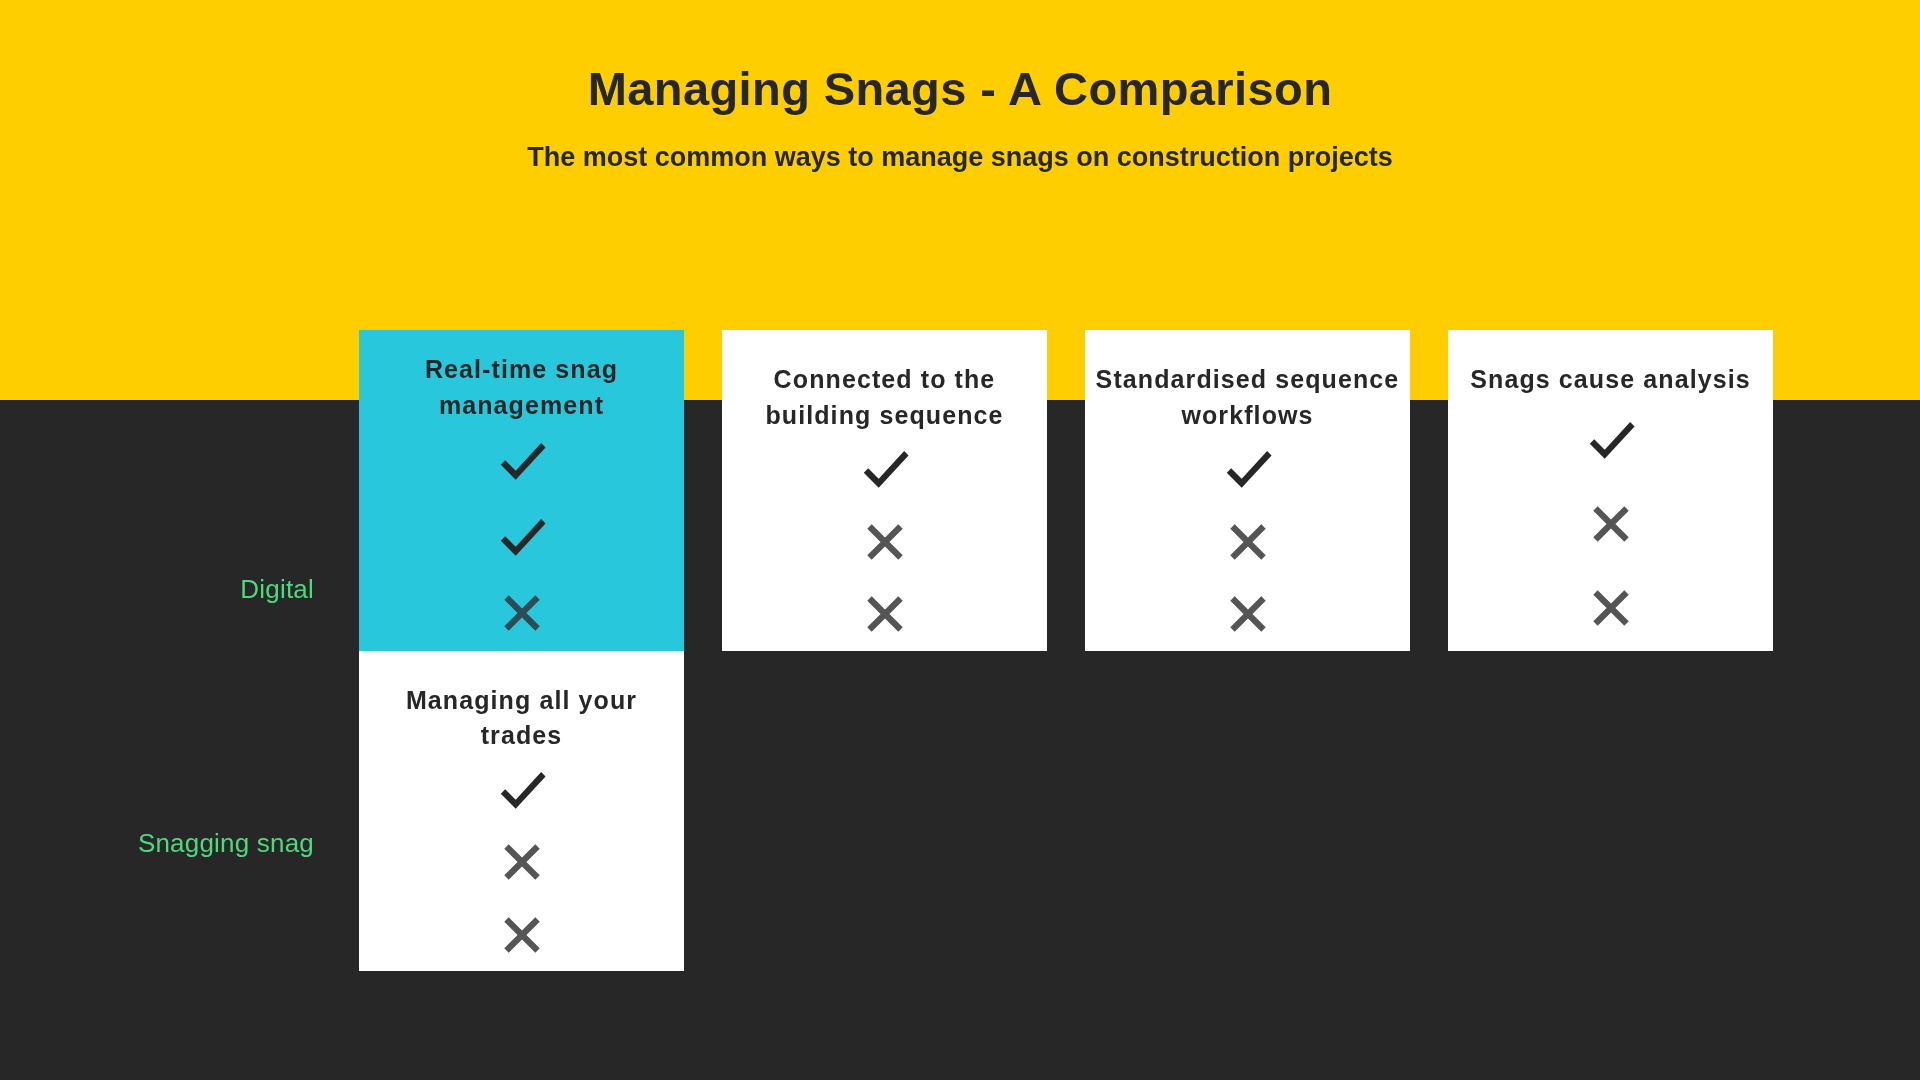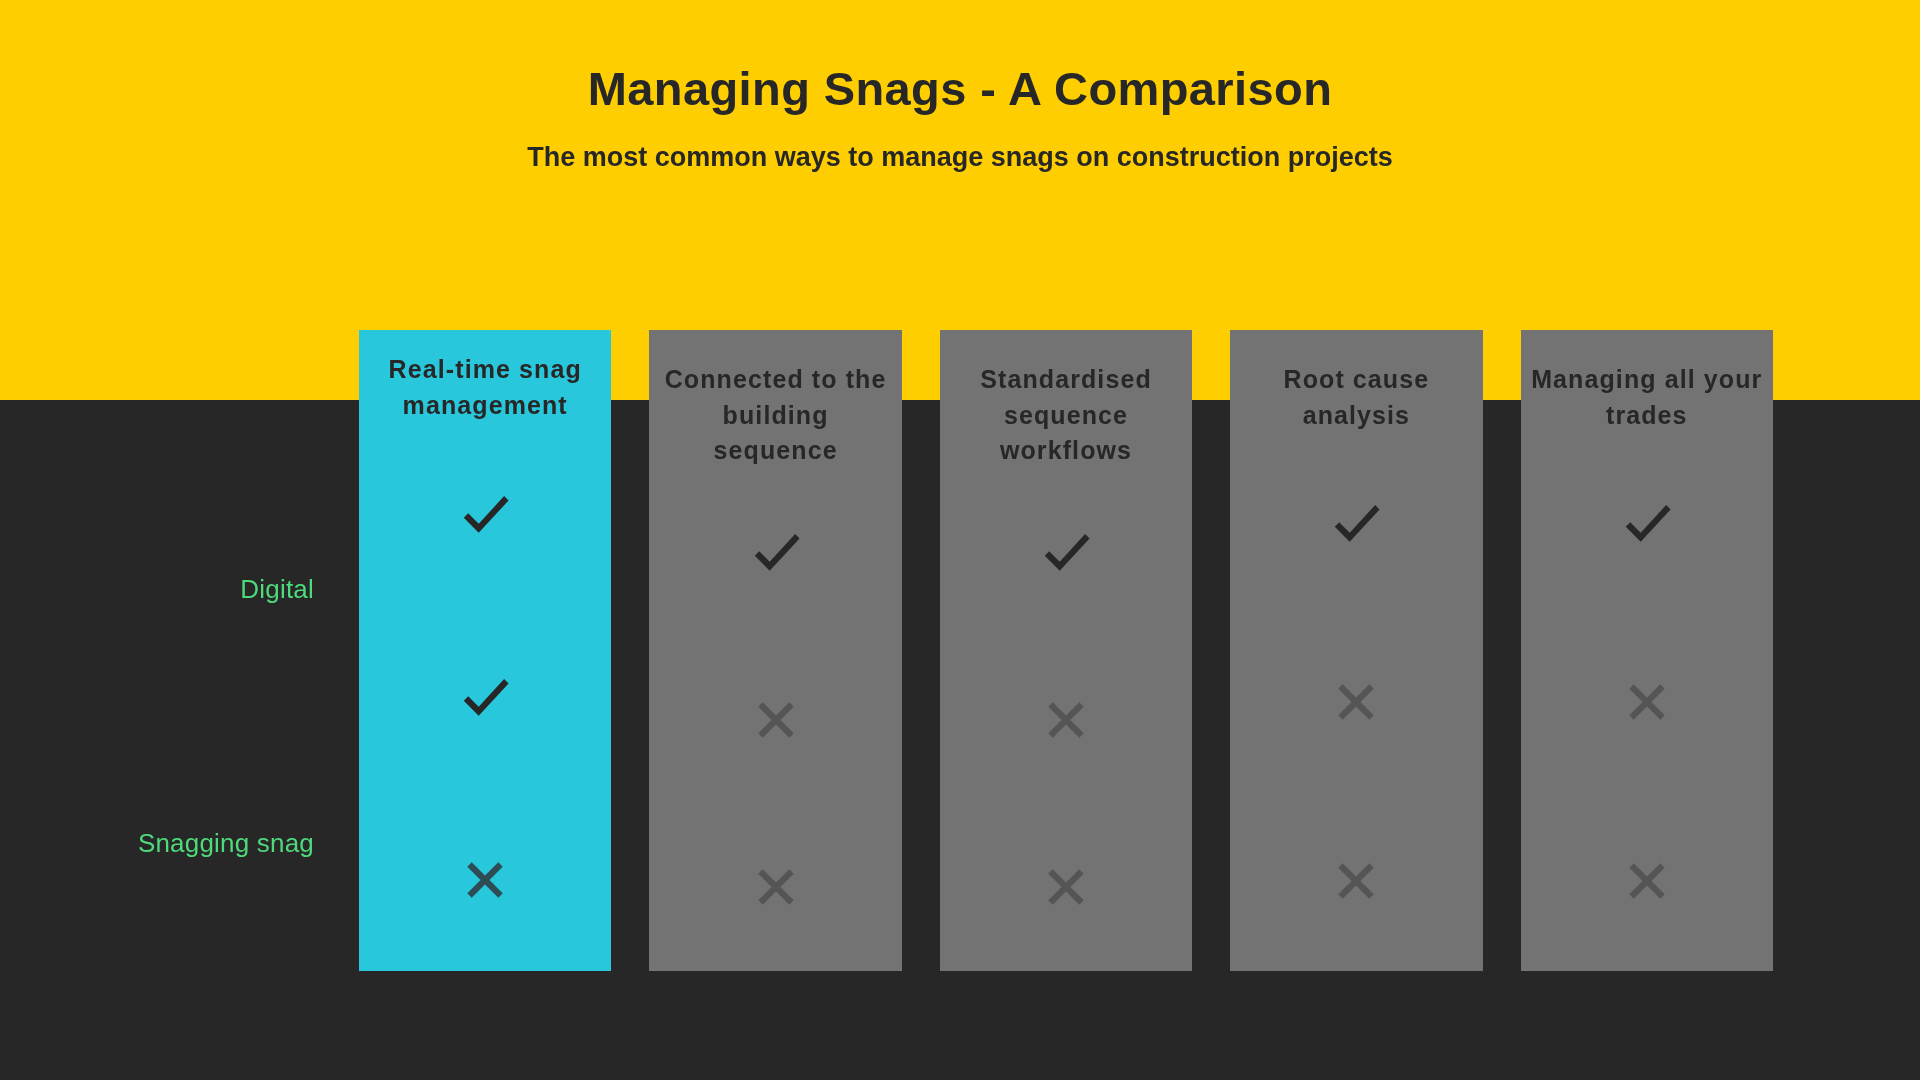--- a/index.html
+++ b/index.html
@@ -70,28 +70,28 @@
   }
 
   
   .grid {
     position: absolute;
     left: 359px;
     top: 330px;
     width: 1414px;
     height: 641px;
     display: grid;
-    grid-template-columns: repeat(5, 1fr);
+    grid-template-columns: repeat(4, 1fr);
     column-gap: 38px;
     z-index: 6;
   }
 
   .col {
     position: relative;
-    background: #737373;
+    background: #ffffff;
     display: flex;
     flex-direction: column;
     align-items: center;
   }
 
   .col.highlight {
     background: #29C7DC;
   }
 
   .col-header {
@@ -264,21 +264,21 @@
           <div class="cell">
             <span>
               <svg class="mark cross" viewBox="0 0 24 24" aria-hidden="true">
                 <path d="M19.6 6.3 17.7 4.4 12 10.1 6.3 4.4 4.4 6.3 10.1 12l-5.7 5.7 1.9 1.9 5.7-5.7 5.7 5.7 1.9-1.9-5.7-5.7z"></path>
               </svg>
             </span>
           </div>
         </div>
       </div>
       <div class="col">
-        <div class="col-header">Root cause analysis</div>
+        <div class="col-header">Snags cause analysis</div>
         <div class="cells">
           <div class="cell">
             <span>
               <svg class="mark tick" viewBox="0 0 24 24" aria-hidden="true">
                 <path d="M9.3 16.2 4.8 11.7l-1.9 1.9 6.4 6.4L22.1 6.2l-1.9-1.9z"></path>
               </svg>
             </span>
           </div>
           <div class="cell">
             <span>

